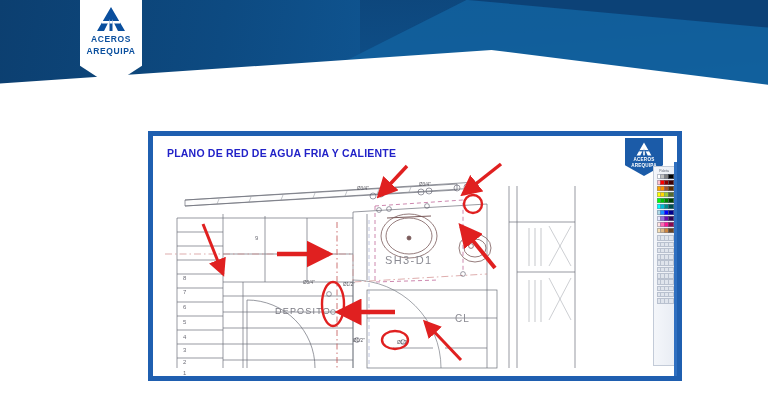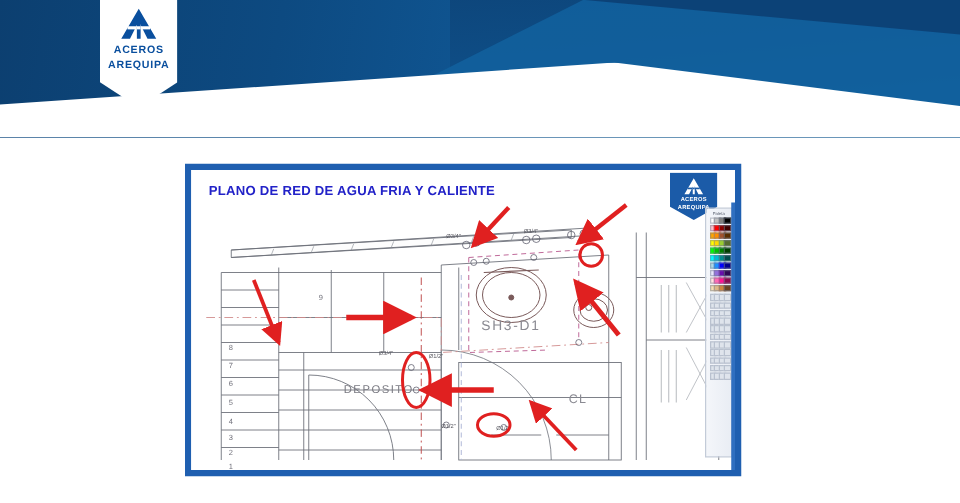--- a/index.html
+++ b/index.html
@@ -54,21 +54,21 @@
     padding-top:12px;box-sizing:border-box;
   }
   .logo-mark{width:30px;height:26px;}
   .logo-text{
     color:#0a4f9e;font-weight:bold;font-size:8.5px;letter-spacing:.6px;
     line-height:10px;text-align:center;margin-top:2px;
   }
 
   
   #slide-frame{
-    position:absolute;left:148px;top:131px;width:445px;height:250px;
+    position:absolute;left:148px;top:131px;width:534px;height:250px;
     border:5px solid #1f5fb0;
     background:#ffffff;
     box-sizing:border-box;
   }
   #slide-inner{
     position:absolute;left:0;top:0;right:0;bottom:0;
     background:#ffffff;overflow:hidden;
   }
   #slide-title{
     position:absolute;left:14px;top:11px;

